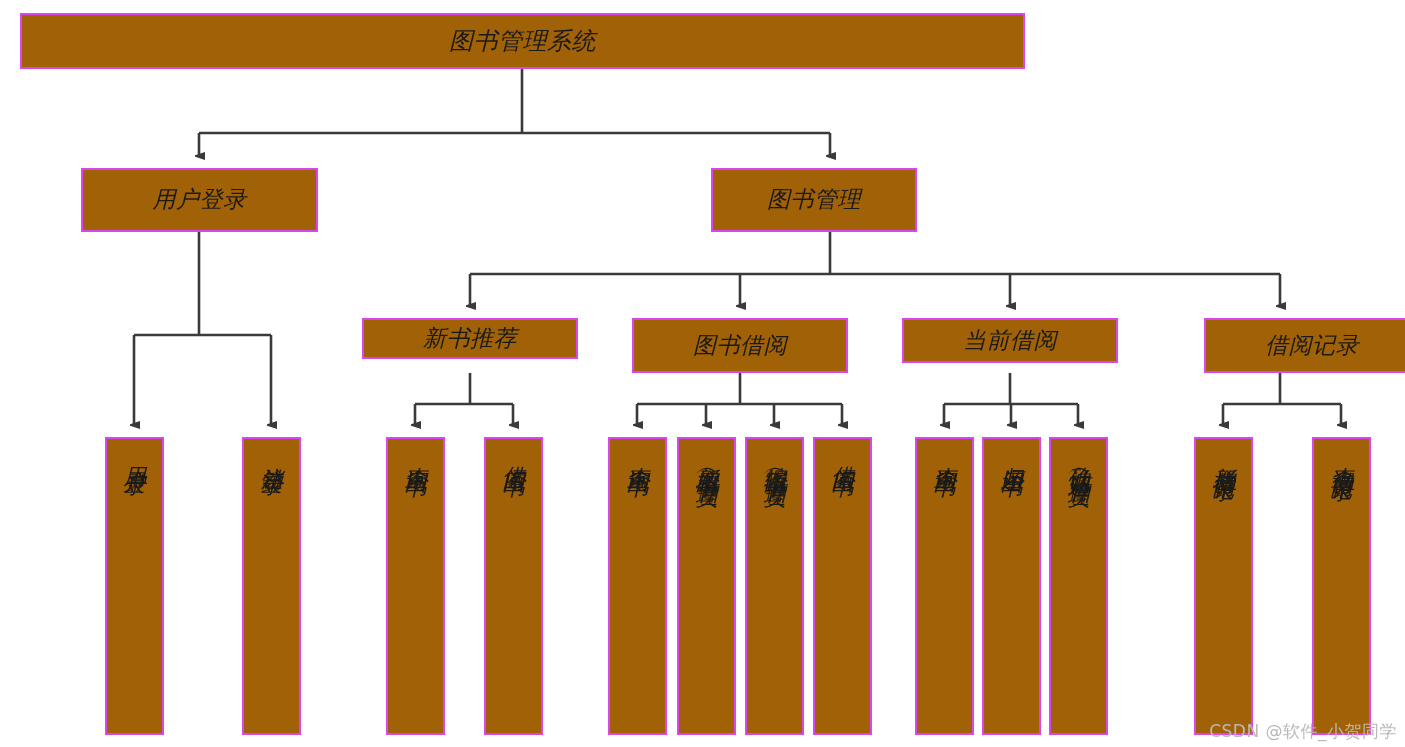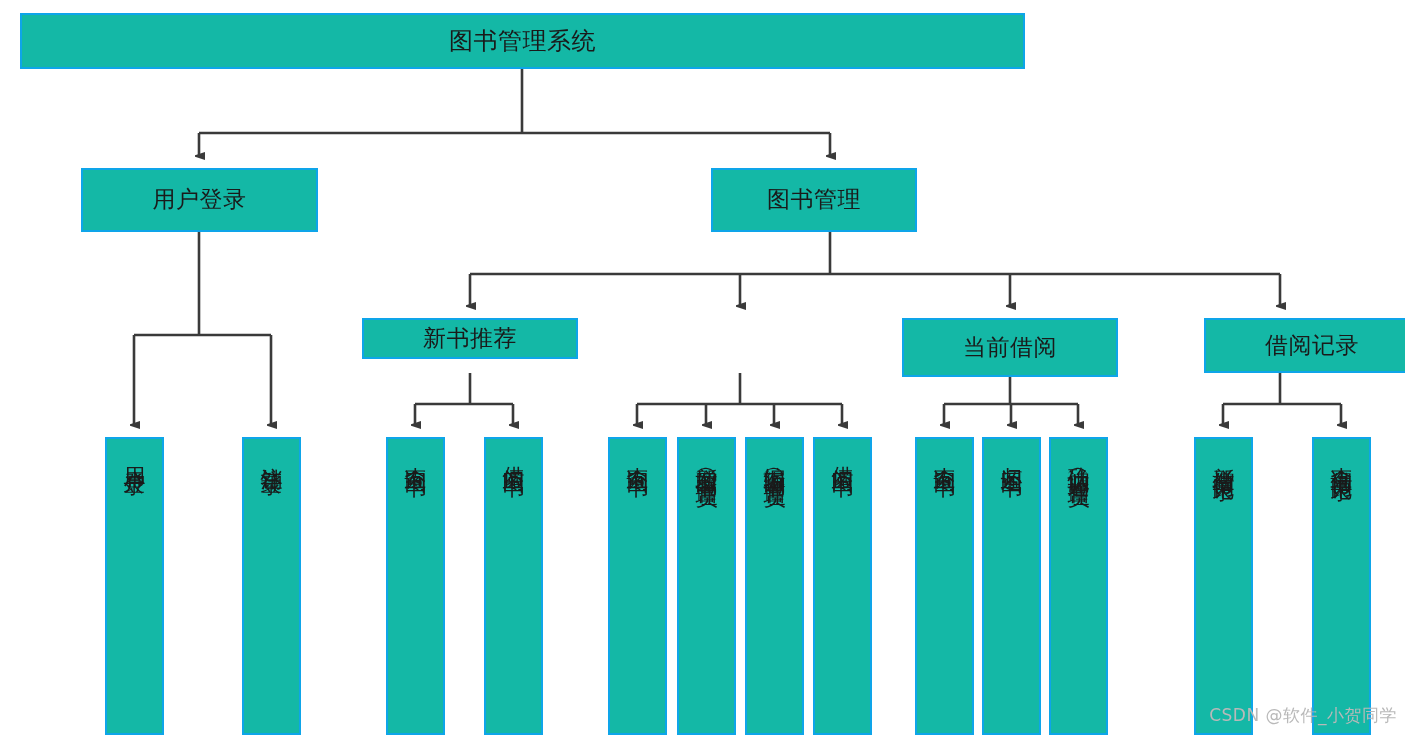--- a/index.html
+++ b/index.html
@@ -22,26 +22,27 @@
     position: absolute;
     left: 0;
     top: 0;
     width: 1405px;
     height: 747px;
     pointer-events: none;
   }
   .node {
     position: absolute;
     box-sizing: border-box;
-    background: #14b8a6;
-    border: 2px solid #0ea5e9;
+    background: #a16207;
+    border: 2px solid #d946ef;
     display: flex;
     align-items: center;
     justify-content: center;
     color: #1a1a1a;
+    font-style: italic;
   }
   .node .label {
     display: block;
     text-align: center;
     line-height: 1.18;
     white-space: nowrap;
   }
   
   .node.horiz .label {
     font-size: 23px;
@@ -60,21 +61,21 @@
     writing-mode: vertical-rl;
     text-orientation: upright;
     font-size: 22px;
     line-height: 1.08;
     letter-spacing: 3px;
     white-space: nowrap;
   }
   .watermark {
     position: absolute;
     right: 8px;
-    bottom: 20px;
+    bottom: 4px;
     font-size: 17px;
     color: #b9b9b9;
     letter-spacing: 0.5px;
     white-space: nowrap;
     user-select: none;
   }
 </style>
 </head>
 <body>
 
@@ -137,21 +138,24 @@
   <div class="node horiz" style="left:81px; top:168px; width:237px; height:64px;">
     <span class="label">用户登录</span>
   </div>
   <div class="node horiz" style="left:711px; top:168px; width:206px; height:64px;">
     <span class="label">图书管理</span>
   </div>
 
   <div class="node horiz" style="left:362px; top:318px; width:216px; height:41px;">
     <span class="label">新书推荐</span>
   </div>
-  <div class="node horiz" style="left:902px; top:318px; width:216px; height:59px;">
+  <div class="node horiz" style="left:632px; top:318px; width:216px; height:55px;">
+    <span class="label">图书借阅</span>
+  </div>
+  <div class="node horiz" style="left:902px; top:318px; width:216px; height:45px;">
     <span class="label">当前借阅</span>
   </div>
   <div class="node horiz" style="left:1172px; top:318px; width:216px; height:55px;margin-left:32px;">
     <span class="label">借阅记录</span>
   </div>
 
   <div class="node vert" style="left:105px; top:437px; width:59px; height:298px;">
     <span class="label">用户登录</span>
   </div>
   <div class="node vert" style="left:242px; top:437px; width:59px; height:298px;">

